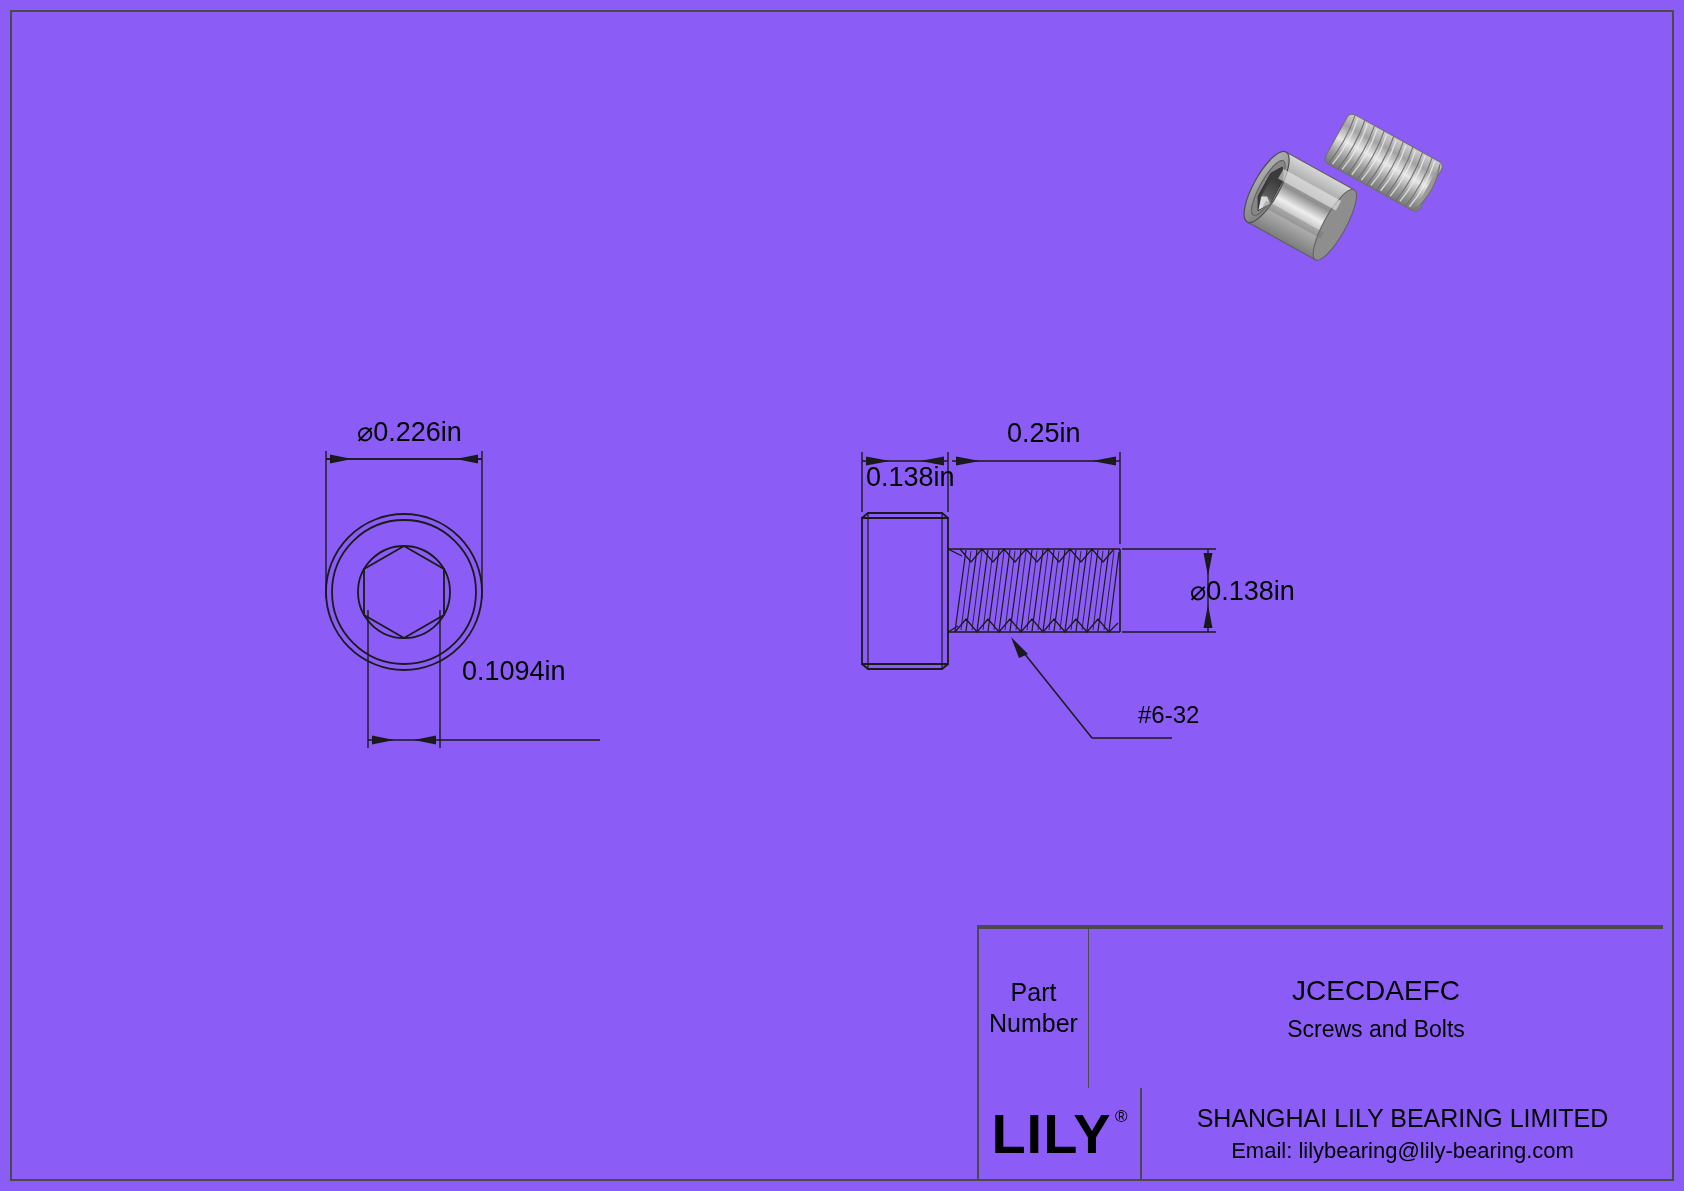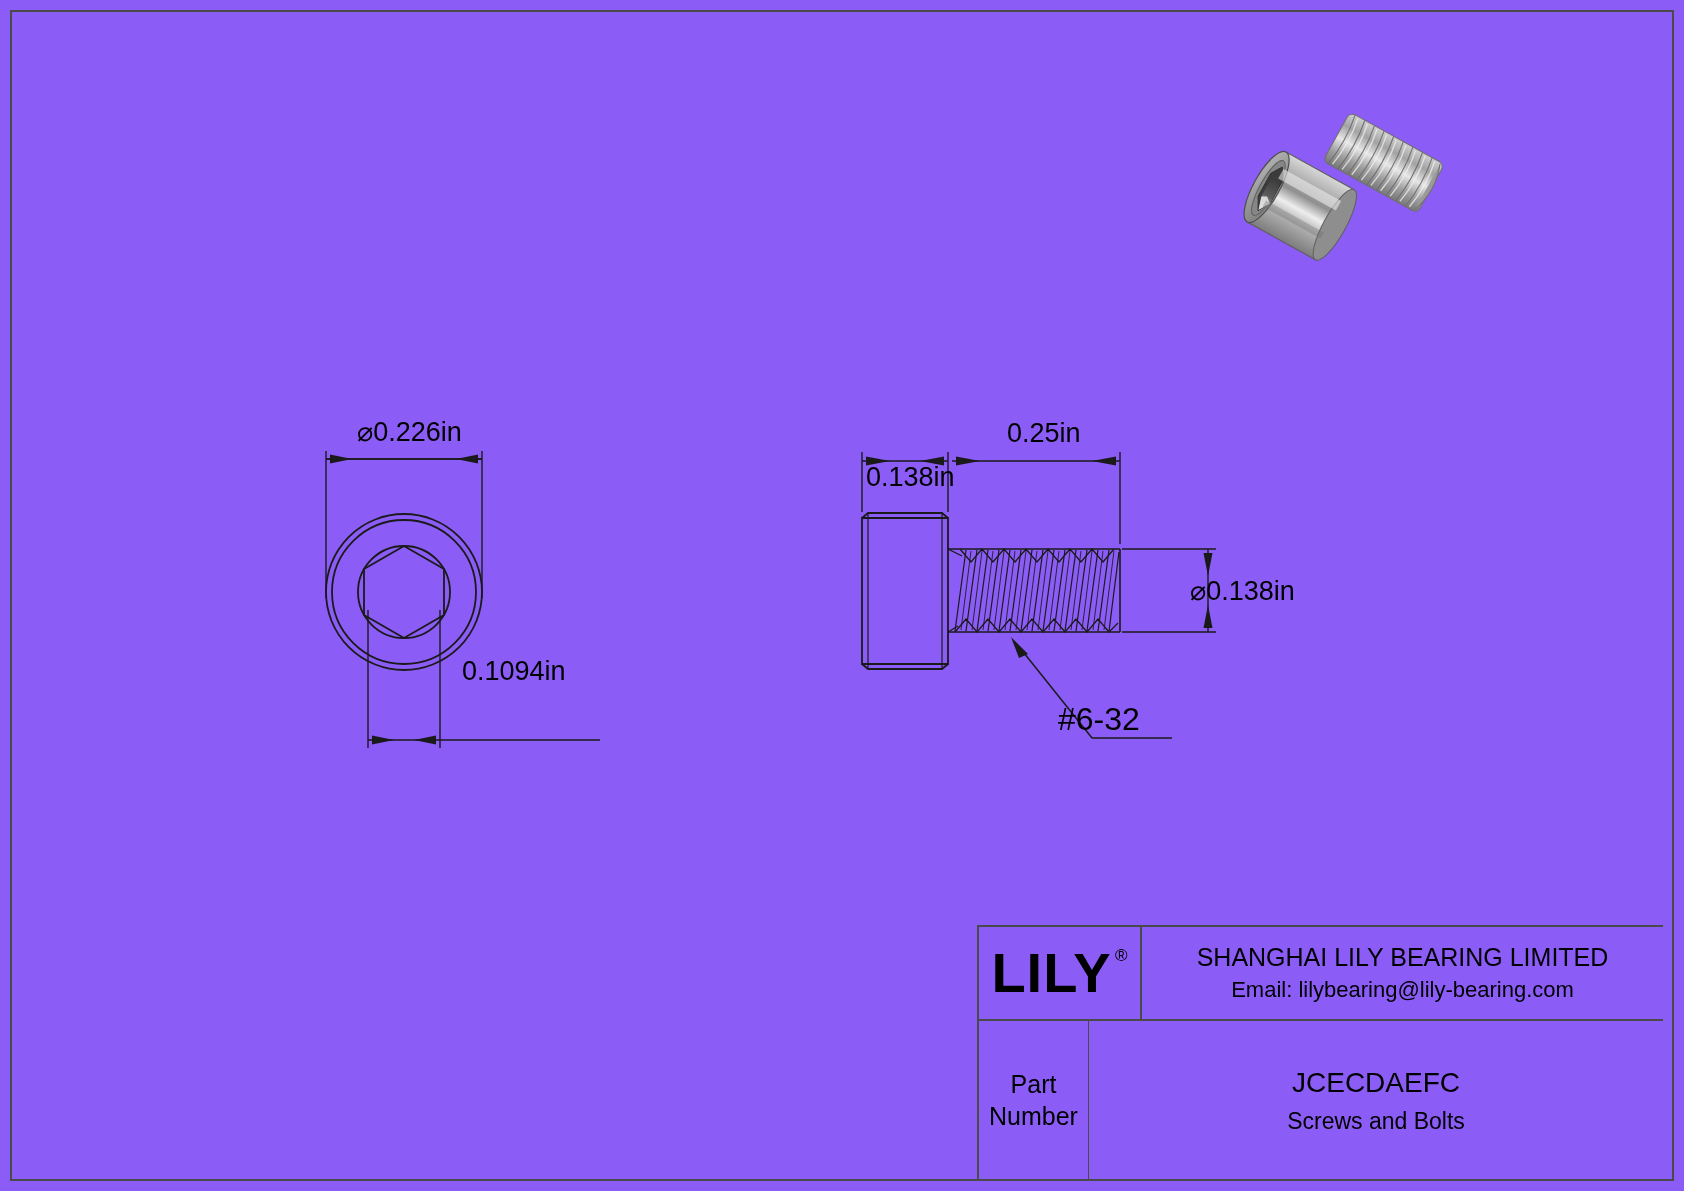--- a/index.html
+++ b/index.html
@@ -132,21 +132,21 @@
     position: absolute;
     font-size: 27px;
     white-space: nowrap;
     line-height: 1;
   }
   #dim-head-dia { left: 357px; top: 419px; }
   #dim-socket   { left: 462px; top: 658px; }
   #dim-head-h   { left: 866px; top: 420px; margin-top: 44px; }
   #dim-thread-l { left: 1007px; top: 420px; text-align: right; }
   #dim-shank-dia{ left: 1158px; top: 578px; margin-left: 32px; }
-  #dim-thread-spec { left: 1058px; top: 703px; font-size: 32px; }
+  #dim-thread-spec { left: 1138px; top: 703px; font-size: 24px; }
 </style>
 </head>
 <body>
 
 <div id="sheet">
 
   <div id="frame"></div>
 
   <svg class="svg-layer" viewBox="0 0 1684 1191">
     <defs>
@@ -361,39 +361,39 @@
   <div class="dim" id="dim-head-h">0.138in</div>
 
   <div class="dim" id="dim-thread-l">0.25in</div>
 
   <div class="dim" id="dim-shank-dia">⌀0.138in</div>
 
   <div class="dim" id="dim-thread-spec">#6-32</div>
 
   <div id="title-block">
 
+    <div class="tb-row tb-row-bottom">
+      <div class="tb-partlabel-cell">
+        <span>Part</span>
+        <span>Number</span>
+      </div>
+      <div class="tb-partvalue-cell">
+        <div class="part-number">JCECDAEFC</div>
+        <div class="part-category">Screws and Bolts</div>
+      </div>
+    </div>
+
     <div class="tb-row tb-row-top">
       <div class="tb-logo-cell">
         <div class="logo-wrap">
           <span class="logo-text">LILY</span>
           <span class="logo-reg">®</span>
         </div>
       </div>
       <div class="tb-company-cell">
         <div class="company-name">SHANGHAI LILY BEARING LIMITED</div>
         <div class="company-email">Email: lilybearing@lily-bearing.com</div>
       </div>
     </div>
 
-    <div class="tb-row tb-row-bottom">
-      <div class="tb-partlabel-cell">
-        <span>Part</span>
-        <span>Number</span>
-      </div>
-      <div class="tb-partvalue-cell">
-        <div class="part-number">JCECDAEFC</div>
-        <div class="part-category">Screws and Bolts</div>
-      </div>
-    </div>
-
   </div>
 
 </div>
 
 </body></html>

